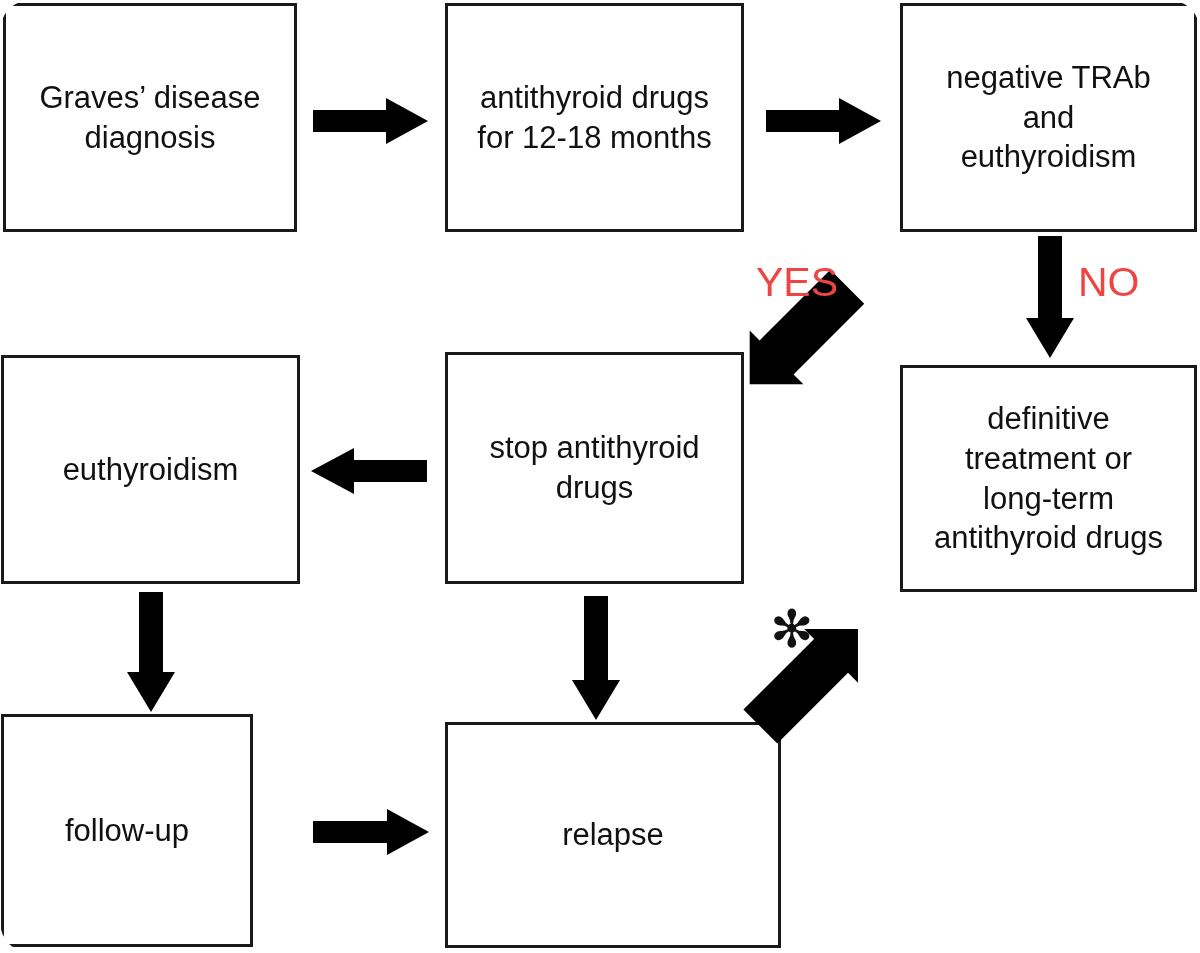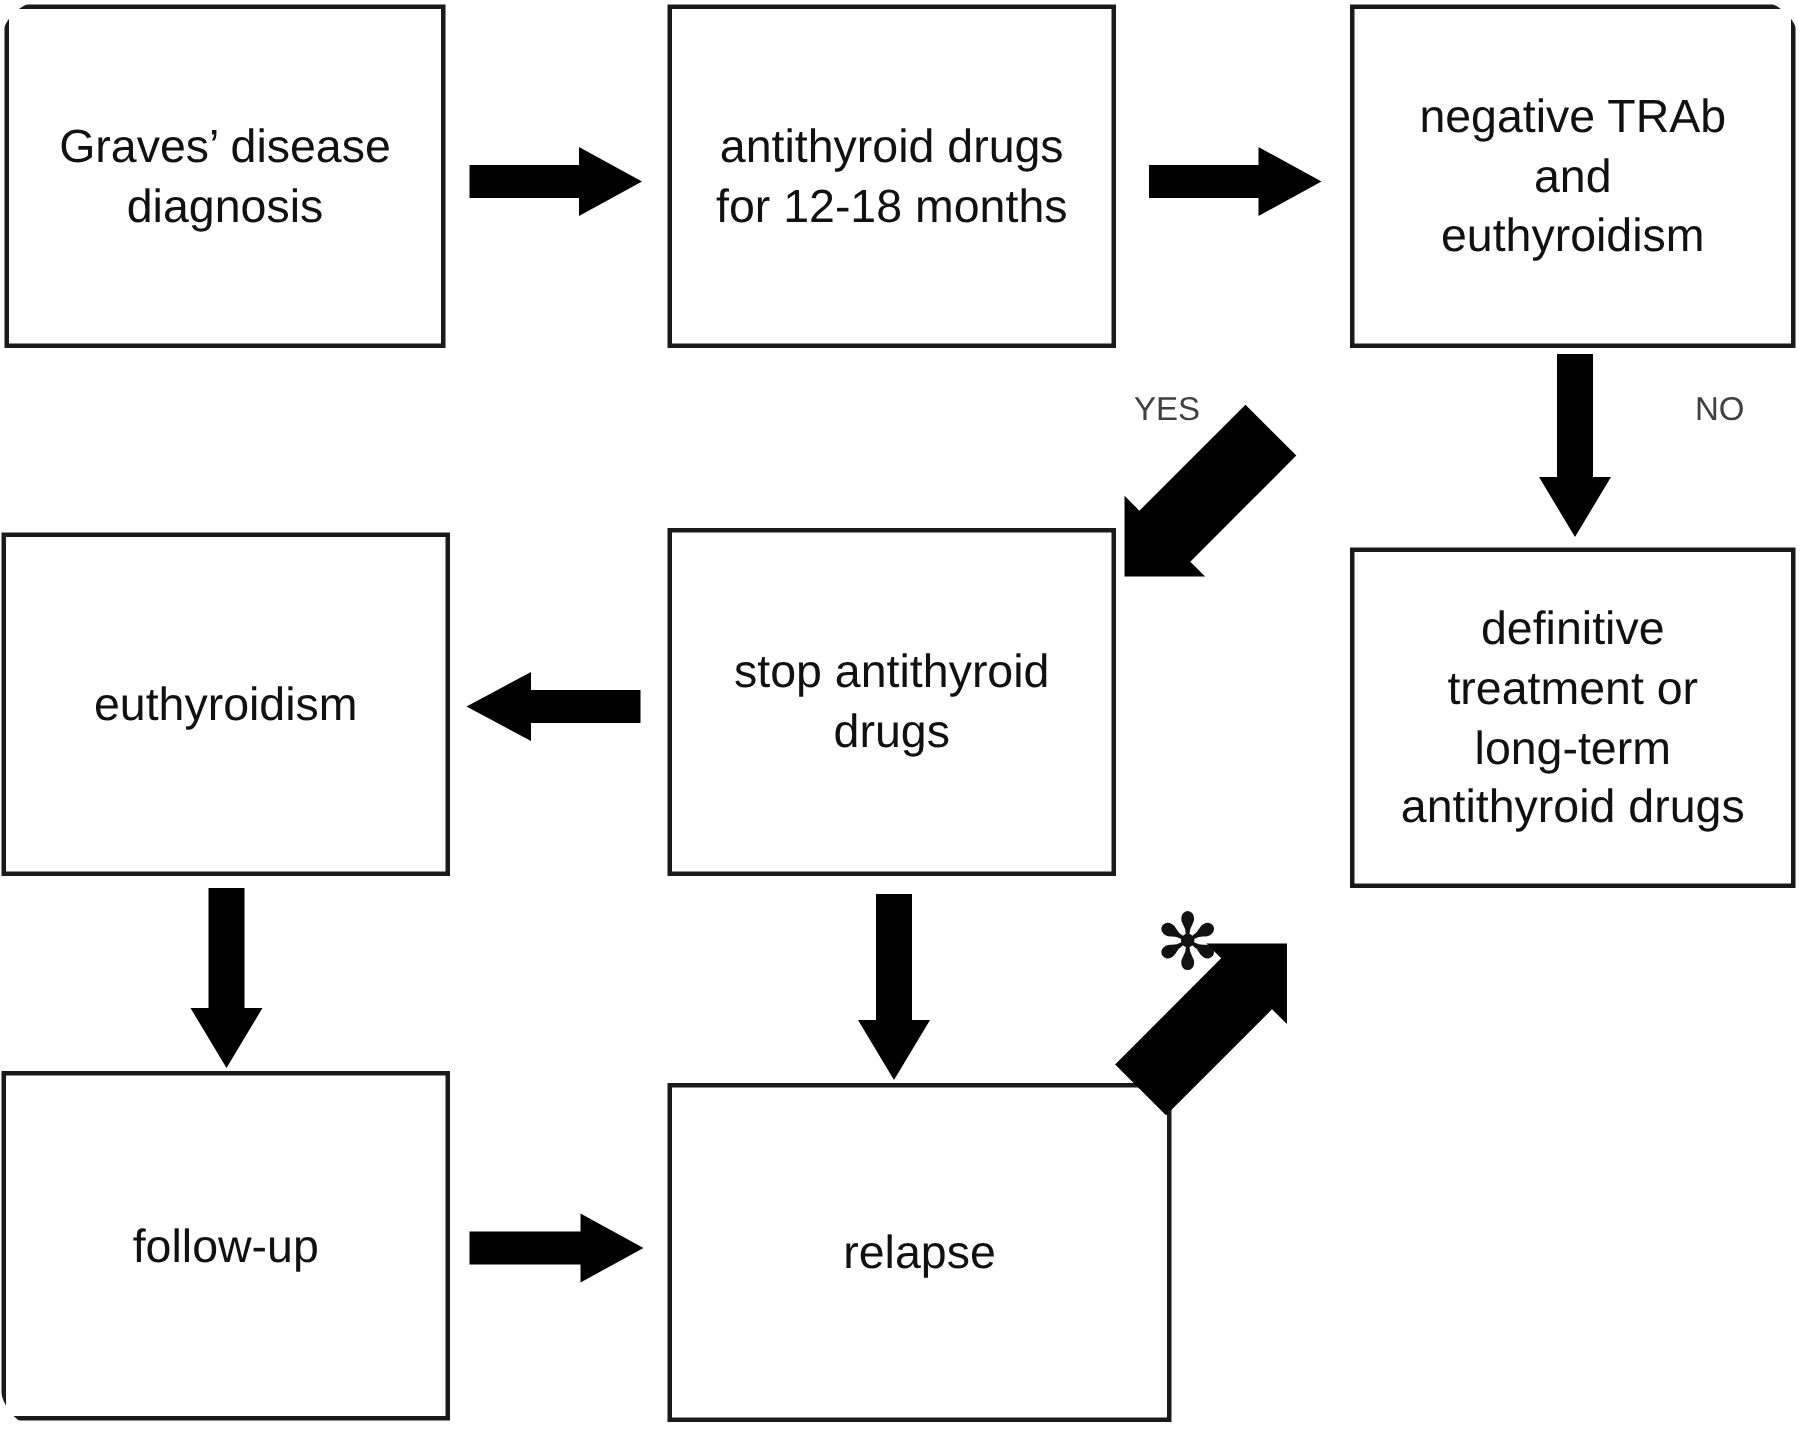--- a/index.html
+++ b/index.html
@@ -30,22 +30,22 @@
     font-size: 31px;
     line-height: 1.28;
     padding: 4px 8px;
   }
   .node-label {
     display: block;
     white-space: pre-line;
   }
   .edge-label {
     position: absolute;
-    color: #404040;
-    font-size: 22px;
+    color: #ef4444;
+    font-size: 41px;
     line-height: 1;
     white-space: nowrap;
   }
   .asterisk-label {
     position: absolute;
     color: #111111;
     font-size: 52px;
     font-weight: 700;
     line-height: 1;
   }
@@ -87,21 +87,21 @@
 drugs</span>
   </div>
 
   <div class="node-box" style="left:900px; top:365px; width:297px; height:227px;">
     <span class="node-label">definitive
 treatment or
 long-term
 antithyroid drugs</span>
   </div>
 
-  <div class="node-box" style="left:1px; top:714px; width:299px; height:233px;">
+  <div class="node-box" style="left:1px; top:714px; width:252px; height:233px;">
     <span class="node-label">follow-up</span>
   </div>
 
   <div class="node-box" style="left:445px; top:722px; width:336px; height:226px;">
     <span class="node-label">relapse</span>
   </div>
 
   <svg class="arrow-svg" style="left:313px; top:98px;" width="115" height="46" viewBox="0 0 115 46">
     <polygon class="arrow-shape" points="0,12 73,12 73,0 115,23 73,46 73,34 0,34"></polygon>
   </svg>
@@ -137,17 +137,17 @@
   </svg>
 
   <svg class="arrow-svg" style="left:752px; top:598px;" width="120" height="120" viewBox="0 0 120 120">
     <g transform="rotate(-45 60 60)">
       <polygon class="arrow-shape" points="-25,48 75,48 75,34 113,72 75,110 75,96 -25,96"></polygon>
     </g>
   </svg>
 
   <div class="edge-label" style="left:756px; top:262px;">YES</div>
 
-  <div class="edge-label" style="left:1130px; top:262px;">NO</div>
+  <div class="edge-label" style="left:1078px; top:262px;">NO</div>
 
   <div class="asterisk-label" style="left:770px; top:603px;">✻</div>
 
 </div>
 
 </body></html>

